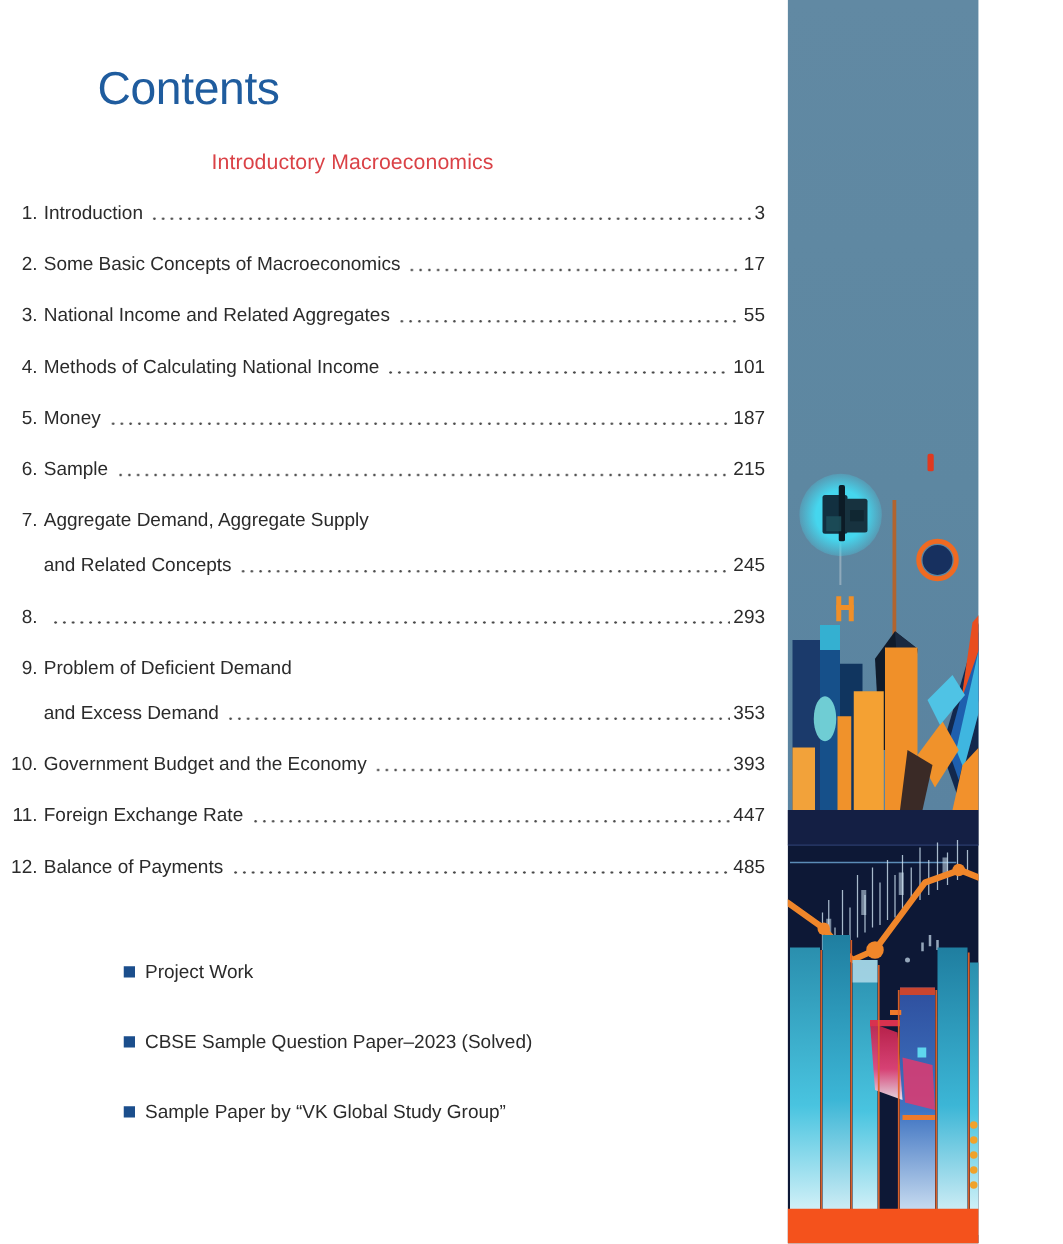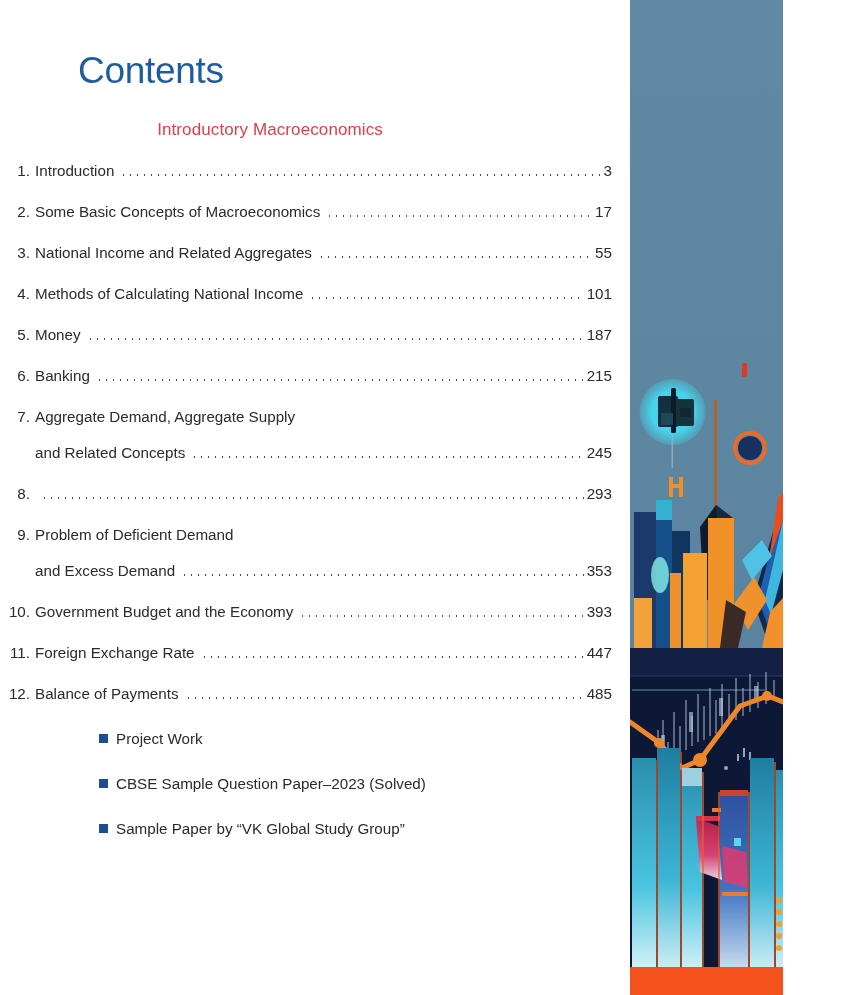--- a/index.html
+++ b/index.html
@@ -39,20 +39,21 @@
 
   .subject-title {
     position: absolute;
     left: 0;
     top: 120px;
     width: 540px;
     text-align: center;
     font-size: 17px;
     color: #da4247;
     letter-spacing: 0.1px;
+    padding-left: 12px;
   }
 
   .toc {
     position: absolute;
     left: 0;
     top: 160px;
     width: 630px;
   }
 
   .toc-entry {
@@ -129,20 +130,21 @@
     top: 730px;
     width: 630px;
   }
   .extra-item {
     display: flex;
     align-items: center;
     margin-bottom: 28px;
     padding-left: 99px;
     font-size: 15.2px;
     color: #2b2b2b;
+    margin-top: 39px;
   }
   .bullet-square {
     flex: 0 0 auto;
     width: 9px;
     height: 9px;
     background: #1b4e8c;
     margin-right: 8px;
     position: relative;
     top: 0px;
   }
@@ -217,21 +219,21 @@
               <span class="toc-label">Money</span>
               <span class="toc-dots"></span>
               <span class="toc-page">187</span>
             </div>
           </div>
         </div>
         <div class="toc-entry">
           <div class="toc-num">6.</div>
           <div class="toc-body">
             <div class="toc-line">
-              <span class="toc-label">Banking</span>
+              <span class="toc-label">Sample</span>
               <span class="toc-dots"></span>
               <span class="toc-page">215</span>
             </div>
           </div>
         </div>
         <div class="toc-entry">
           <div class="toc-num">7.</div>
           <div class="toc-body">
             <div class="toc-line">
               <span class="toc-label">Aggregate Demand, Aggregate Supply</span>

